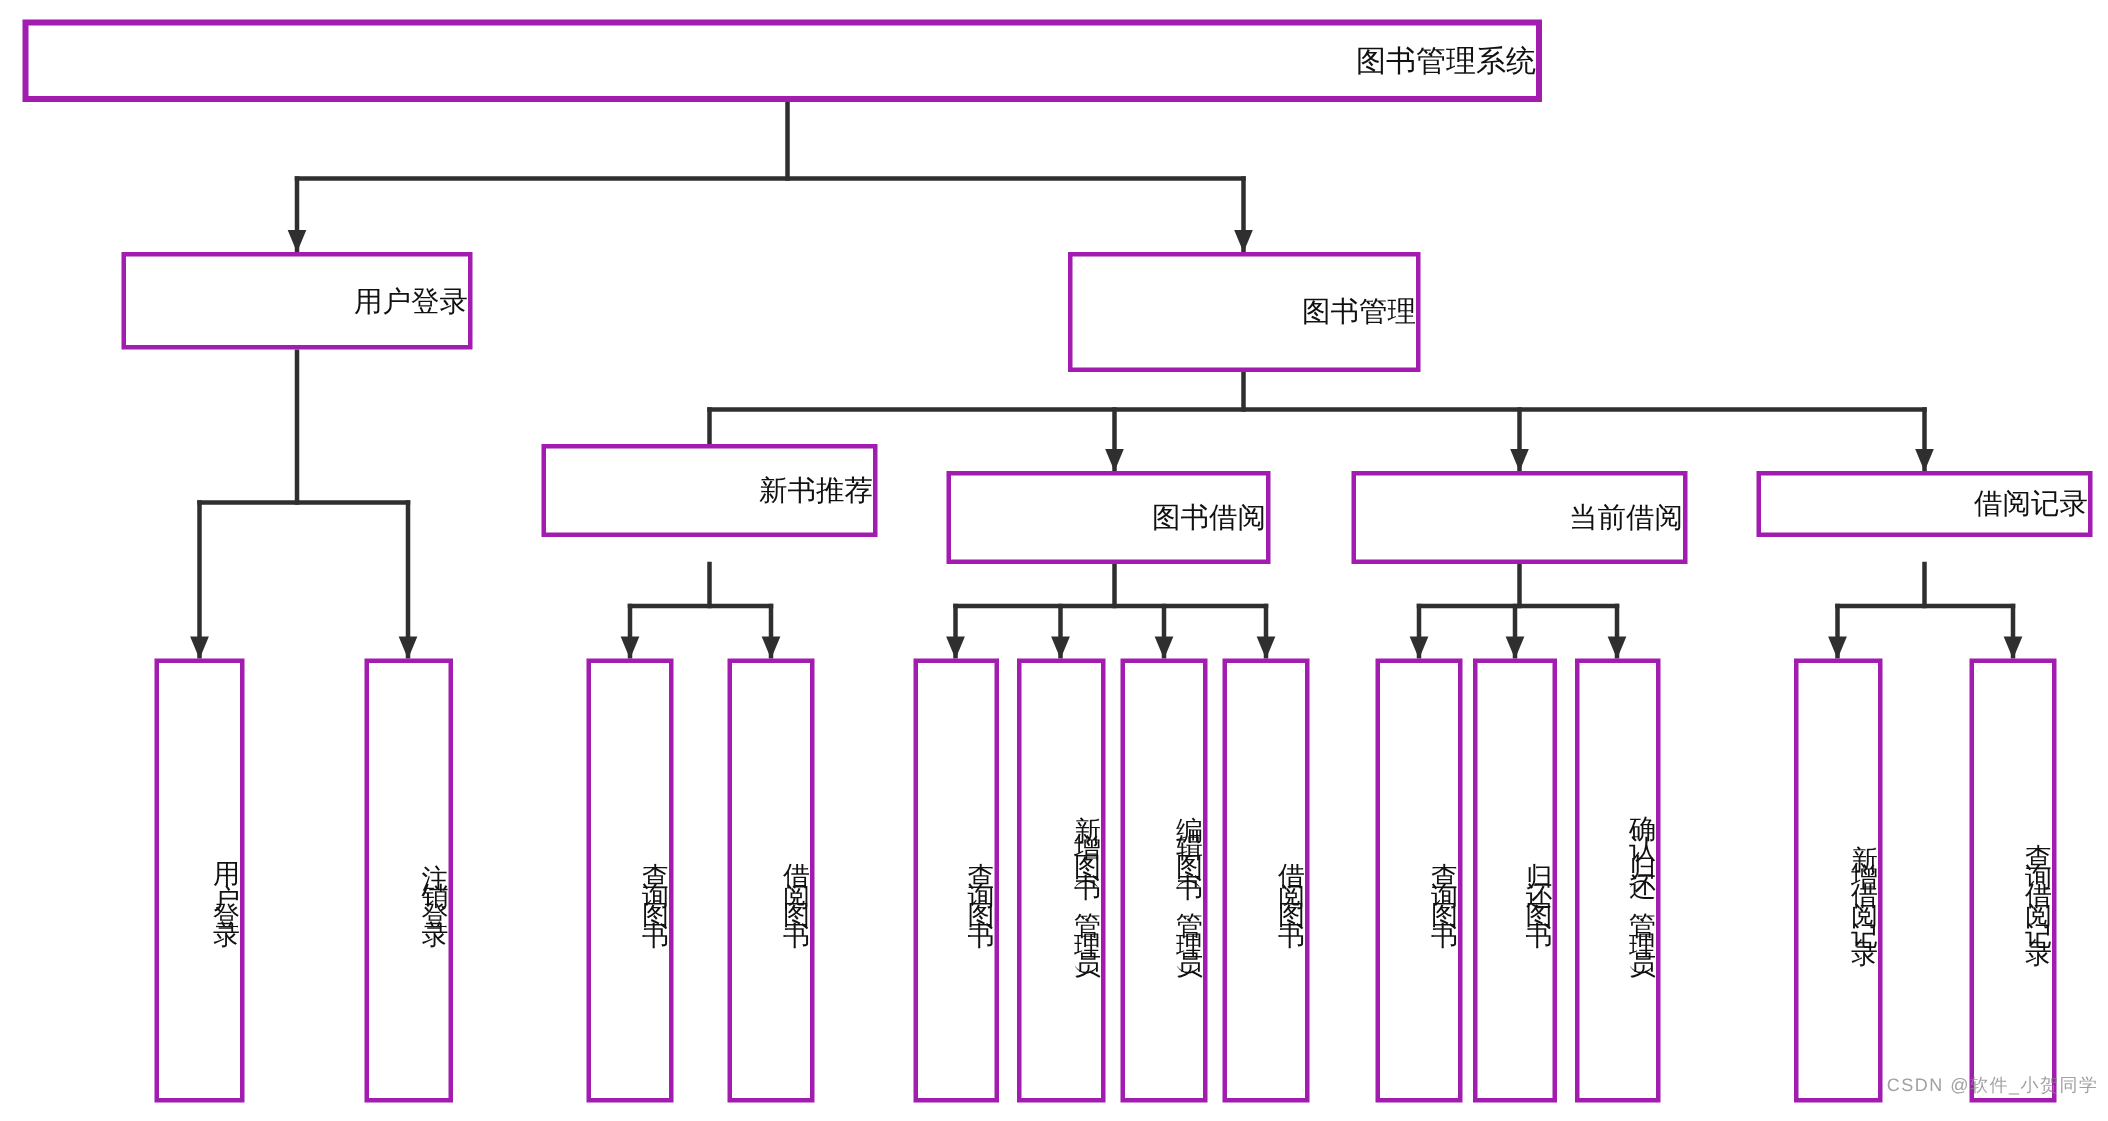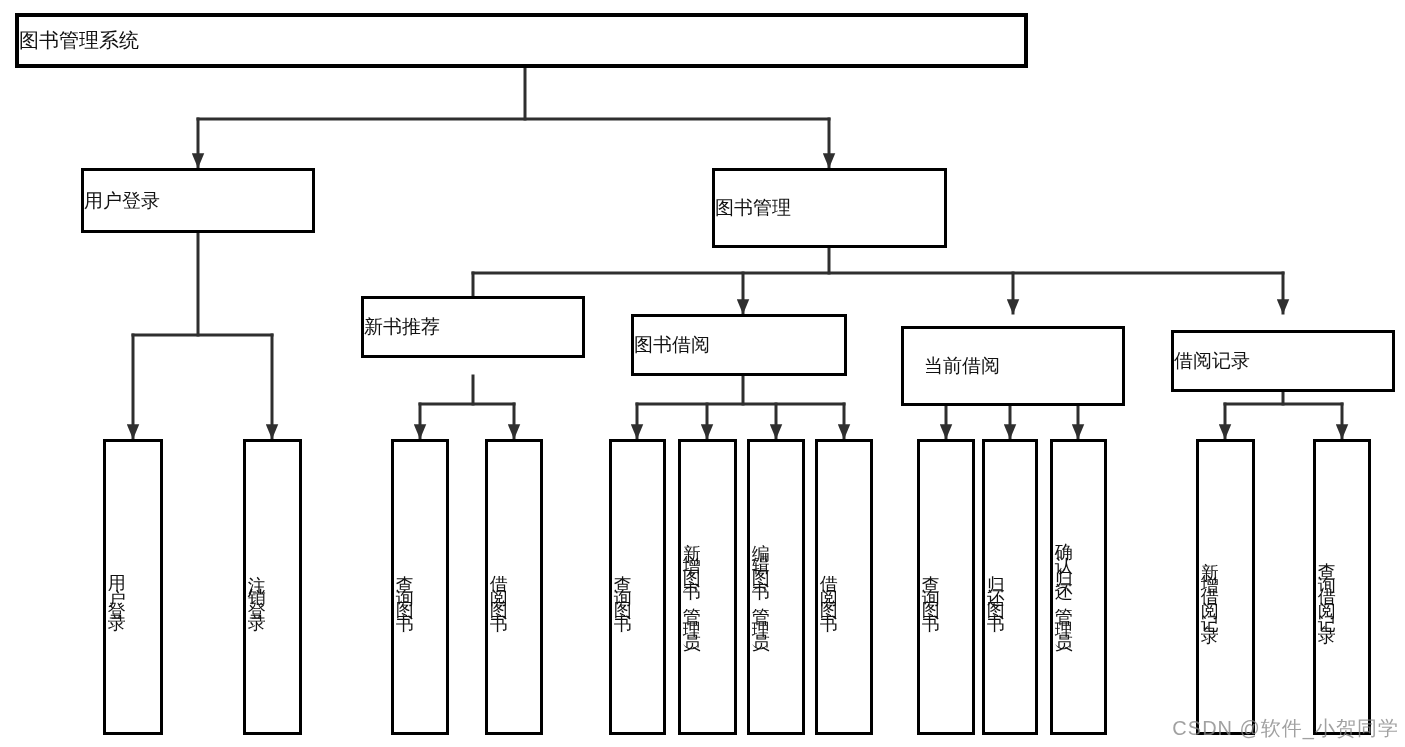--- a/index.html
+++ b/index.html
@@ -18,24 +18,24 @@
   .connectors {
     position: absolute;
     left: 0;
     top: 0;
     z-index: 1;
   }
   .node {
     position: absolute;
     box-sizing: border-box;
     background: #ffffff;
-    border: 3px solid #000000;
+    border: 3px solid #a21caf;
     display: flex;
     align-items: center;
-    justify-content: flex-start;
+    justify-content: flex-end;
     z-index: 2;
     color: #111111;
   }
   .node-root { border-width: 4px; }
   .node-root .h-label { font-size: 20px; }
   .h-label {
     font-size: 19px;
     color: #111111;
     white-space: nowrap;
   }
@@ -46,21 +46,21 @@
     font-size: 18px;
     line-height: 1.1;
     color: #111111;
     white-space: nowrap;
   }
   .watermark {
     position: absolute;
     top: 715px;
     right: 6px;
     z-index: 10;
-    font-size: 20px;
+    font-size: 12px;
     color: rgba(135, 135, 135, 0.78);
     letter-spacing: 1px;
     white-space: nowrap;
   }
 </style>
 </head>
 <body>
 
 <div class="canvas">
 
@@ -138,24 +138,24 @@
   <div class="node" style="left:712px; top:168px; width:235px; height:80px;">
     <span class="h-label">图书管理</span>
   </div>
 
   <div class="node" style="left:361px; top:296px; width:224px; height:62px;">
     <span class="h-label">新书推荐</span>
   </div>
   <div class="node" style="left:631px; top:314px; width:216px; height:62px;">
     <span class="h-label">图书借阅</span>
   </div>
-  <div class="node" style="left:901px; top:326px; width:224px; height:80px;padding-left:20px;">
+  <div class="node" style="left:901px; top:314px; width:224px; height:62px;padding-left:20px;">
     <span class="h-label">当前借阅</span>
   </div>
-  <div class="node" style="left:1171px; top:314px; width:224px; height:62px;margin-top:16px;">
+  <div class="node" style="left:1171px; top:314px; width:224px; height:44px;">
     <span class="h-label">借阅记录</span>
   </div>
 
   <div class="node leaf" style="left:103px; top:439px; width:60px; height:296px;">
     <span class="v-label">用户登录</span>
   </div>
   <div class="node leaf" style="left:243px; top:439px; width:59px; height:296px;">
     <span class="v-label">注销登录</span>
   </div>
 

